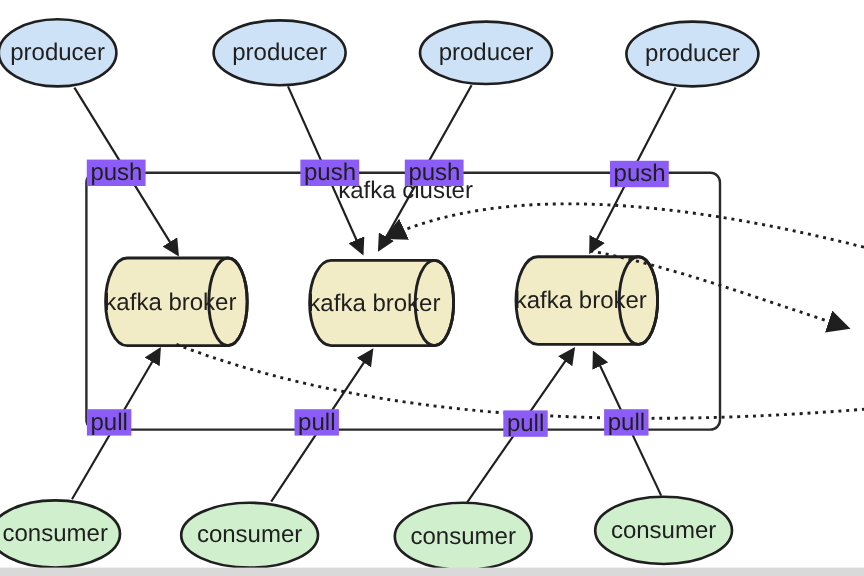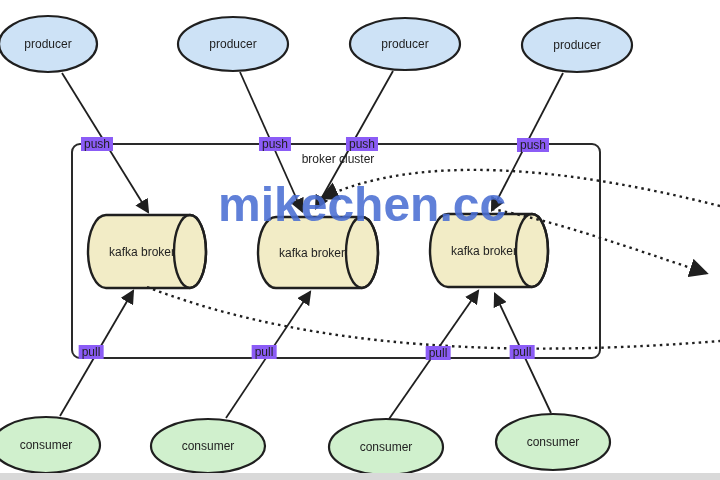--- a/index.html
+++ b/index.html
@@ -5,21 +5,21 @@
   html,body{margin:0;padding:0;background:#ffffff;}
   #stage{
     position:relative;width:720px;height:480px;overflow:hidden;
     background:#ffffff;
     font-family:"Liberation Sans", sans-serif;
     color:#1f1f1f;
   }
   #diagram-svg{position:absolute;left:0;top:0;}
   .lbl{
     position:absolute;transform:translate(-50%,-50%);
-    font-size:12px;line-height:1;white-space:nowrap;color:#1f1f1f;text-align:center;
+    font-size:20px;line-height:1;white-space:nowrap;color:#1f1f1f;text-align:center;
   }
   .edge-lbl{background:#8b5cf6;padding:1px 3px;}
   #watermark{
     position:absolute;left:218px;top:181px;
     font-size:48px;font-weight:bold;letter-spacing:0px;
     color:#4b6fd3;opacity:0.88;line-height:1;
   }
   #bottom-strip{
     position:absolute;left:0;bottom:0;width:720px;height:7px;background:#d9d9d9;
   }
@@ -74,37 +74,36 @@
     <ellipse cx="208" cy="446" rx="57" ry="27" stroke="#1f1f1f" stroke-width="2.2" fill="#d0f0cd"></ellipse>
     <ellipse cx="386" cy="447" rx="57" ry="28" stroke="#1f1f1f" stroke-width="2.2" fill="#d0f0cd"></ellipse>
     <ellipse cx="553" cy="442" rx="57" ry="28" stroke="#1f1f1f" stroke-width="2.2" fill="#d0f0cd"></ellipse>
   </svg>
 
   <div class="lbl" style="left:48px;top:44px;">producer</div>
   <div class="lbl" style="left:233px;top:44px;">producer</div>
   <div class="lbl" style="left:405px;top:44px;">producer</div>
   <div class="lbl" style="left:577px;top:45px;">producer</div>
 
-  <div class="lbl" style="left:338px;top:159px;">broker cluster</div>
+  <div class="lbl" style="left:338px;top:159px;">kafka cluster</div>
 
   <div class="lbl" style="left:142px;top:252px;">kafka broker</div>
   <div class="lbl" style="left:312px;top:253px;">kafka broker</div>
   <div class="lbl" style="left:484px;top:251px;">kafka broker</div>
 
   <div class="lbl" style="left:46px;top:445px;">consumer</div>
   <div class="lbl" style="left:208px;top:446px;">consumer</div>
   <div class="lbl" style="left:386px;top:447px;">consumer</div>
   <div class="lbl" style="left:553px;top:442px;">consumer</div>
 
   <div class="lbl edge-lbl" style="left:97px;top:144px;">push</div>
   <div class="lbl edge-lbl" style="left:275px;top:144px;">push</div>
   <div class="lbl edge-lbl" style="left:362px;top:144px;">push</div>
   <div class="lbl edge-lbl" style="left:533px;top:145px;">push</div>
 
   <div class="lbl edge-lbl" style="left:91px;top:352px;">pull</div>
   <div class="lbl edge-lbl" style="left:264px;top:352px;">pull</div>
   <div class="lbl edge-lbl" style="left:438px;top:353px;">pull</div>
   <div class="lbl edge-lbl" style="left:522px;top:352px;">pull</div>
 
-  <div id="watermark">mikechen.cc</div>
 
   <div id="bottom-strip"></div>
 </div>
 
 </body></html>

